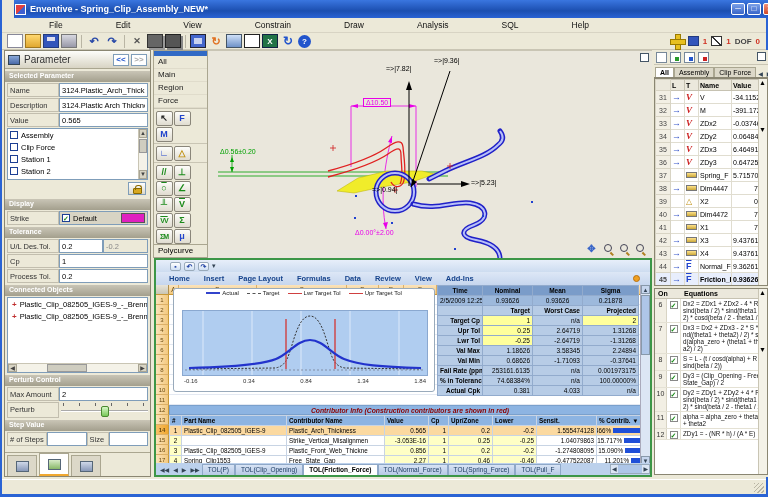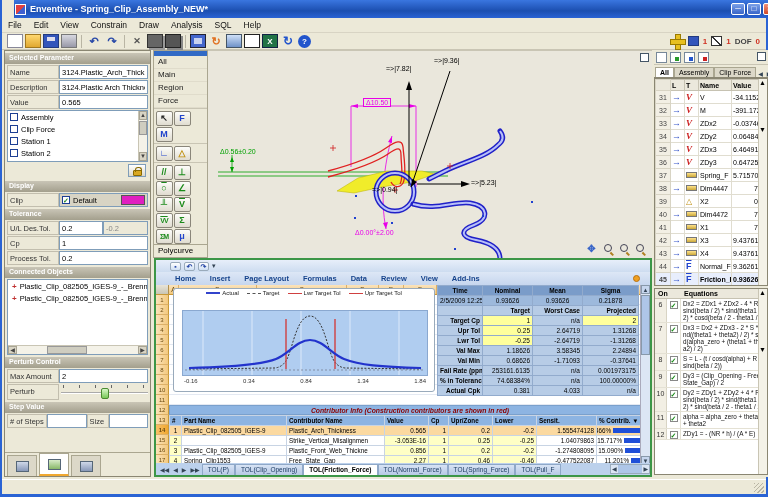--- a/index.html
+++ b/index.html
@@ -8,21 +8,21 @@
 
   
   #titlebar { position:absolute; left:12px; top:0; width:100%; height:18px;
     background:linear-gradient(#3a76e0,#1c4fb0 60%,#2a63d4); color:#fff; font-size:9px; font-weight:bold;
     display:flex; align-items:center; padding:0 1px; }
   #app-icon { width:11px; height:11px; margin-right:4px; background:linear-gradient(135deg,#e04040 50%,#4060d0 50%); border:1px solid #fff; }
   .winbtns { margin-left:auto; display:flex; gap:2px; }
   .winbtn { width:14px; height:12px; background:linear-gradient(#7aa0e8,#3a66c8); border:1px solid #fff; border-radius:2px; color:#fff; font-size:8px; line-height:10px; text-align:center; }
   .winbtn.close { background:linear-gradient(#f09078,#d04828); }
   #menubar { position:absolute; left:0; top:18px; width:100%; height:15px; background:#ece9d8; border-bottom:1px solid #d8d4c4; display:flex; align-items:center; font-size:8.5px; }
-  .menu-item { padding:1px 6px; color:#111; }
+  .menu-item { padding:1px 6px; color:#111;margin-left:41px; }
   #toolbar { position:absolute; left:0; top:33px; width:100%; height:17px; background:#ece9d8; border-bottom:1px solid #c9c5b4; display:flex; align-items:center; padding-left:4px; }
   .tbi { width:16px; height:14px; margin:0 1px; position:relative; display:inline-flex; align-items:center; justify-content:center; }
   .tbsep { width:1px; height:13px; background:#b9b5a4; margin:0 3px; }
   .tb-new{background:#fff;border:1px solid #889;} 
   .tb-open{background:linear-gradient(#ffd870,#e0a830);border:1px solid #a07820;}
   .tb-save{background:#3355bb;border:1px solid #223a80;} .tb-save::before{content:"";position:absolute;left:3px;top:2px;width:8px;height:4px;background:#dde;}
   .tb-print{background:linear-gradient(#d8d8e0,#9898a8);border:1px solid #777;}
   .tb-undo::before{content:"↶";color:#2a4aa8;font-weight:bold;font-size:11px;}
   .tb-redo::before{content:"↷";color:#2a4aa8;font-weight:bold;font-size:11px;}
   .tb-cut::before{content:"✕";color:#555;font-weight:bold;font-size:9px;}
@@ -115,21 +115,21 @@
   .zb .lens { width:8px; height:8px; border:1.5px solid #445; border-radius:50%; position:relative; }
   .zb .lens::after { content:""; position:absolute; right:-3px; bottom:-3px; width:4px; height:1.5px; background:#b08020; transform:rotate(45deg); }
   .zb.pan::before { content:"✥"; color:#3a66c8; font-size:10px; font-weight:bold; }
   #canvas-maxbtn, #rp-maxbtn { position:absolute; width:9px; height:9px; background:#fff; border:1px solid #456; }
   #canvas-maxbtn { right:3px; top:2px; }
 
   
   #excel { position:absolute; left:152px; top:258px; width:498px; height:219px; border:2px solid #3c9647; background:#fff; overflow:hidden; }
   #xl-qat { height:12px; background:linear-gradient(#e7eefa,#cddcf0); display:flex; align-items:center; padding-left:14px; gap:3px; font-size:7px; color:#345; }
   .qat-btn { width:11px; height:9px; border:1px solid #9ab; border-radius:2px; background:linear-gradient(#fff,#cfe0f4); font-size:7px; line-height:8px; text-align:center; color:#2a4aa8; font-weight:bold; }
-  #xl-ribbon { height:13px; background:linear-gradient(#dde7f6,#c6d6ee); display:flex; align-items:center; padding-left:12px; position:relative; }
+  #xl-ribbon { height:13px; background:linear-gradient(#dde7f6,#c6d6ee); display:flex; align-items:center; padding-left:6px; position:relative; }
   .rtab { font-size:7.5px; font-weight:bold; color:#15428b; padding:0 7px; }
   #ribbon-dot { position:absolute; right:10px; top:3px; width:7px; height:7px; border-radius:50%; background:#f0a020; border:1px solid #b87010; }
   #xl-grid { position:relative; height:180px; background:#fff; overflow:hidden;
     background-image:repeating-linear-gradient(#fff 0 9px, #e4e9f2 9px 10px); }
   #xl-colhdr { position:absolute; top:0; left:0; width:100%; height:10px; display:flex; background:linear-gradient(#fbe3bb,#f3c97e); border-bottom:1px solid #c89838; }
   .colhdr-cell { font-size:6.5px; color:#6a4a10; text-align:center; border-right:1px solid #dcb068; line-height:9px; }
   .corner { width:13px; background:linear-gradient(#e8e4d8,#c9c5b4); border-right:1px solid #b09050; }
   .cA{width:10px}.cB{width:78px}.cC{width:90px}.cD{width:32px}.cE{width:25px}.cF{width:33px}.cG{width:45px}.cH{width:50px}.cI{width:50px}.cJ{width:56px}
   #xl-rowhdr { position:absolute; top:10px; left:0; width:13px; }
   .rowhdr-cell { height:10px; font-size:6px; color:#6a4a10; text-align:center; line-height:10px; background:linear-gradient(90deg,#fbe3bb,#f3c97e); border-bottom:1px solid #dcb068; border-right:1px solid #c89838; }
@@ -297,20 +297,26 @@
       <span class="mini-disk"></span>
       <span class="red-num">1</span>
       <span class="dof-box"></span>
       <span class="red-num">1</span>
       <span class="dof-label">DOF</span>
       <span class="red-num">0</span>
     </span>
   </div>
 
   <div id="param-panel">
+    <div id="param-header">
+      <span class="ph-icon"></span>
+      <span class="ph-title">Parameter</span>
+      <span class="ph-btn">&lt;&lt;</span>
+      <span class="ph-btn dis">&gt;&gt;</span>
+    </div>
     <div class="sec-hdr">Selected Parameter</div>
     <div class="frow">
       <span class="flabel">Name</span>
       <input class="finput" value="3124.Plastic_Arch_Thickness" style="">
     </div>
     <div class="frow">
       <span class="flabel">Description</span>
       <input class="finput" value="3124.Plastic Arch Thickness&gt;" style="">
     </div>
     <div class="frow">
@@ -347,21 +353,21 @@
         </div>
       </div>
     </div>
     <div class="lock-row">
       <span class="lock-btn">
           <span class="ic-lock"></span>
         </span>
     </div>
     <div class="sec-hdr">Display</div>
     <div class="frow">
-      <span class="flabel">Clip</span>
+      <span class="flabel">Strike</span>
       <span class="finput" style="display:flex;align-items:center;background:#d8d4c4;">
         <span class="cbox">✓</span>
         <span>Default</span>
         <span class="swatch"></span>
       </span>
     </div>
     <div class="sec-hdr">Tolerance</div>
     <div class="frow">
       <span class="flabel">U/L Des.Tol.</span>
       <input class="finput" style="flex: 0 0 44px;" value="0.2">

